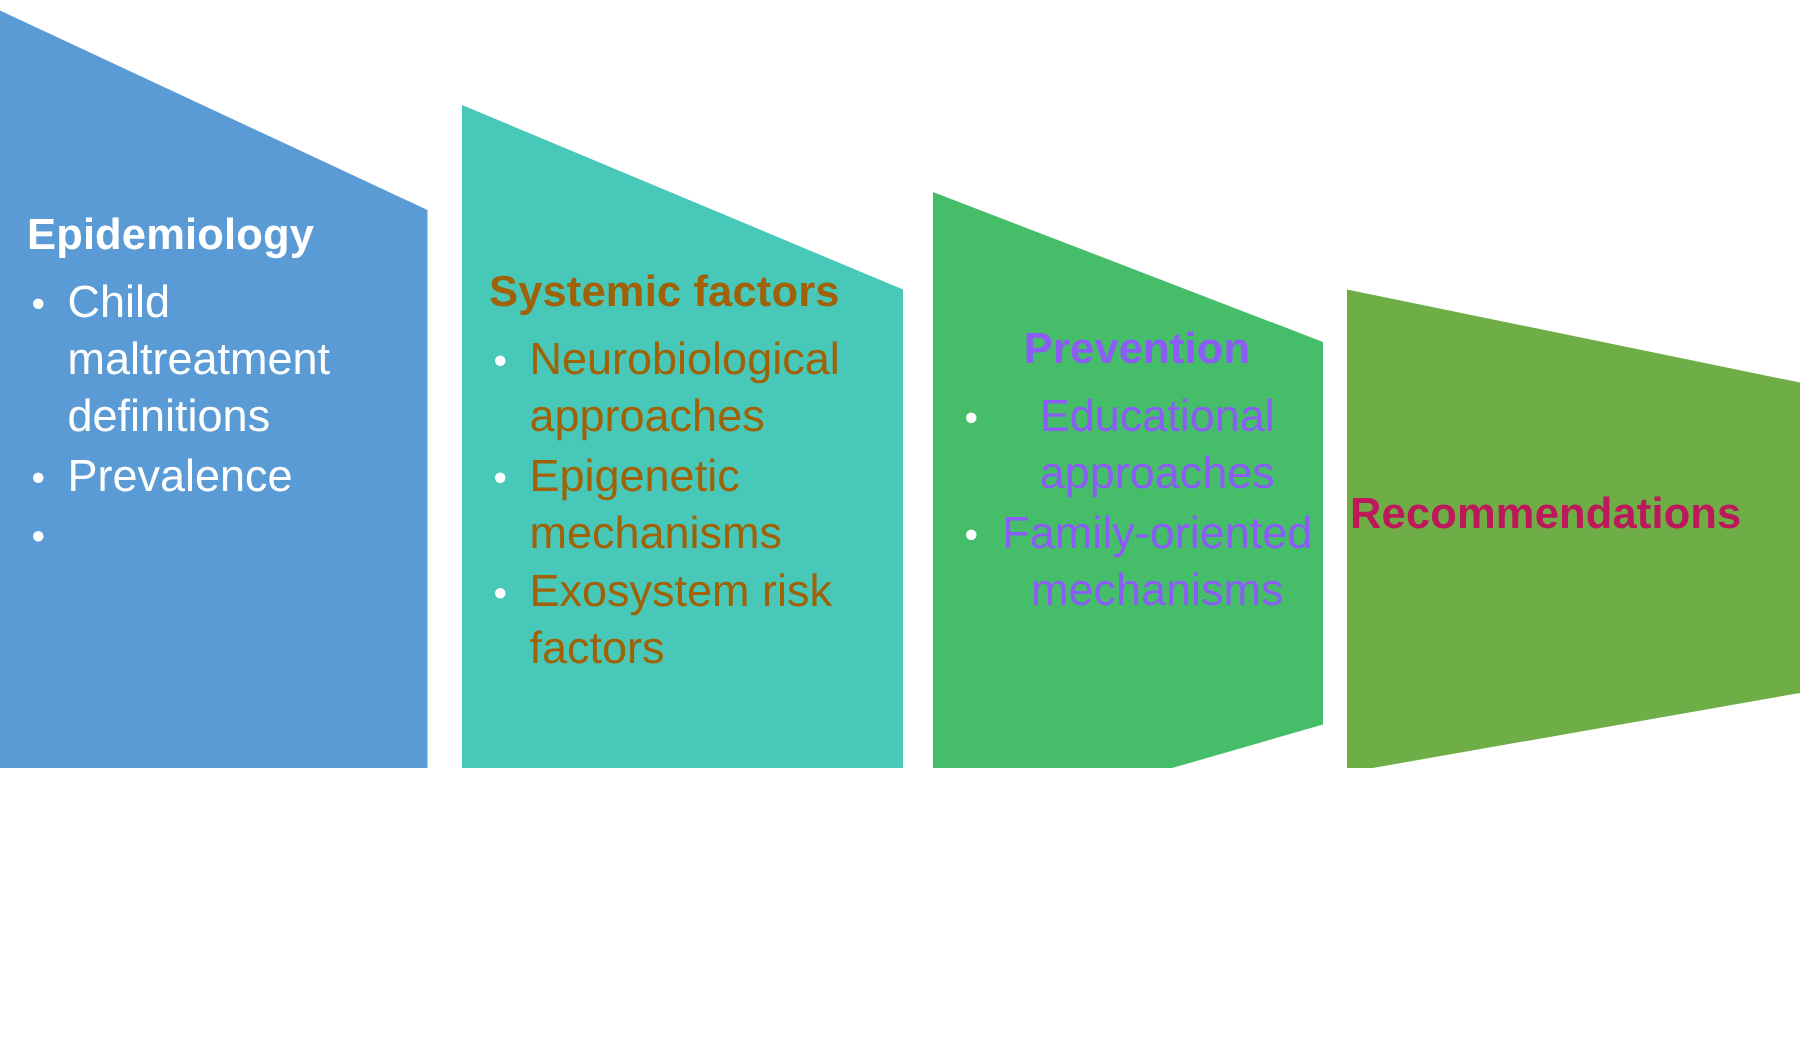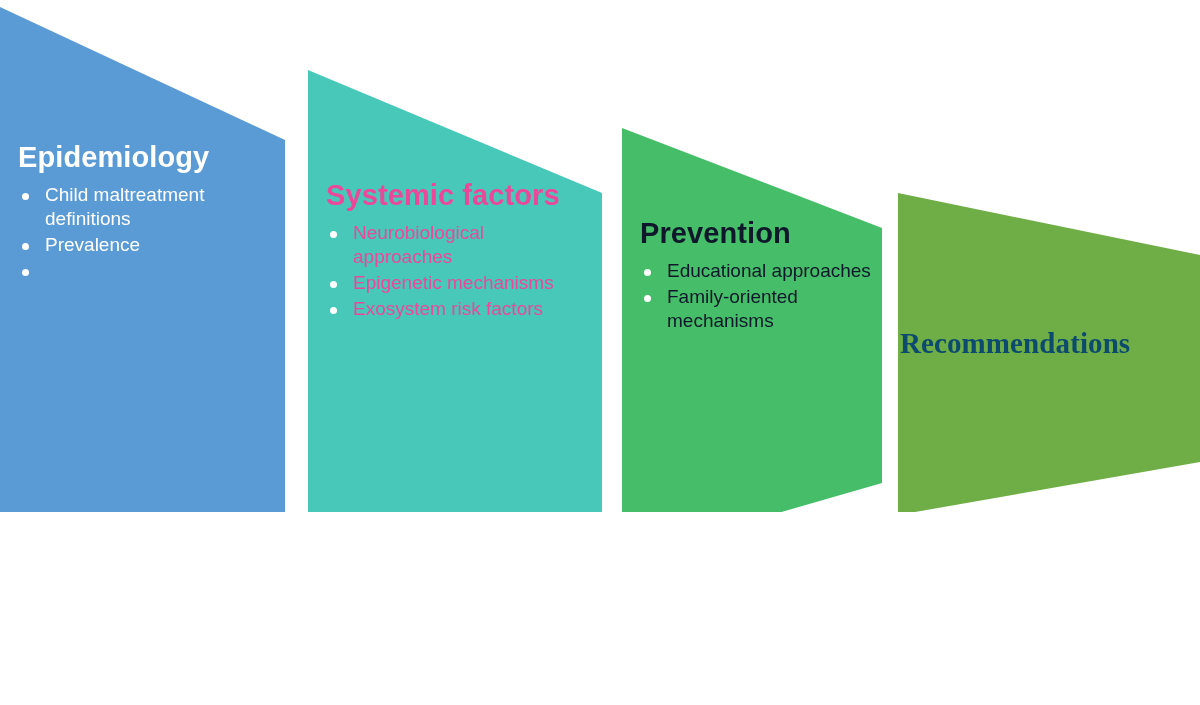--- a/index.html
+++ b/index.html
@@ -38,21 +38,21 @@
     margin: 0 0 9px 0;
     white-space: pre-line;
   }
   .stage-bullets {
     list-style: none;
     margin: 0;
     padding: 0;
   }
   .stage-bullets li {
     position: relative;
-    font-size: 19px;
+    font-size: 30px;
     line-height: 1.26;
     font-weight: 400;
     padding-left: 27px;
     margin-bottom: 2px;
   }
   .stage-bullets li .bullet-dot {
     position: absolute;
     left: 4px;
     top: 0.53em;
     width: 7px;
@@ -95,49 +95,49 @@
       <li>
         <span class="bullet-dot"></span>
         <span>Prevalence</span>
       </li>
       <li>
         <span class="bullet-dot"></span>
       </li>
     </ul>
   </div>
 
-  <div class="stage-text" id="text-systemic" style="color: #ec4899;">
+  <div class="stage-text" id="text-systemic" style="color: #a16207;">
     <div class="stage-heading">Systemic factors</div>
     <ul class="stage-bullets">
       <li>
         <span class="bullet-dot"></span>
         <span>Neurobiological approaches</span>
       </li>
       <li>
         <span class="bullet-dot"></span>
         <span>Epigenetic mechanisms</span>
       </li>
       <li>
         <span class="bullet-dot"></span>
         <span>Exosystem risk factors</span>
       </li>
     </ul>
   </div>
 
-  <div class="stage-text" id="text-prevention" style="color: #0f172a;">
+  <div class="stage-text" id="text-prevention" style="color: #8b5cf6; text-align: center;">
     <div class="stage-heading">Prevention</div>
     <ul class="stage-bullets">
       <li>
         <span class="bullet-dot"></span>
         <span>Educational approaches</span>
       </li>
       <li>
         <span class="bullet-dot"></span>
         <span>Family-oriented mechanisms</span>
       </li>
     </ul>
   </div>
 
-  <div class="stage-text" id="text-recommend" style="color: #0c4a6e; font-family: Liberation Serif, serif;">
+  <div class="stage-text" id="text-recommend" style="color: #be185d;">
     <div class="stage-heading">Recommendations</div>
   </div>
 
 </div>
 
 </body></html>

